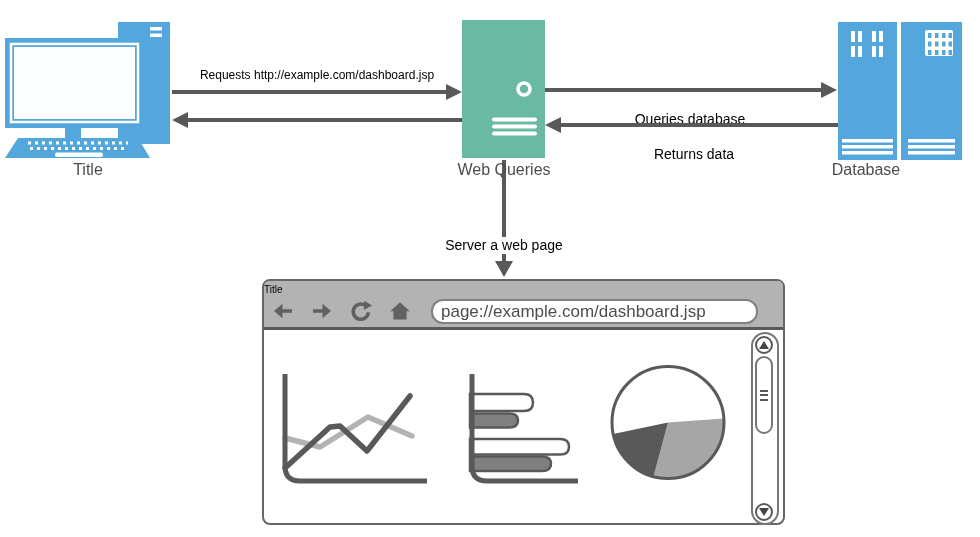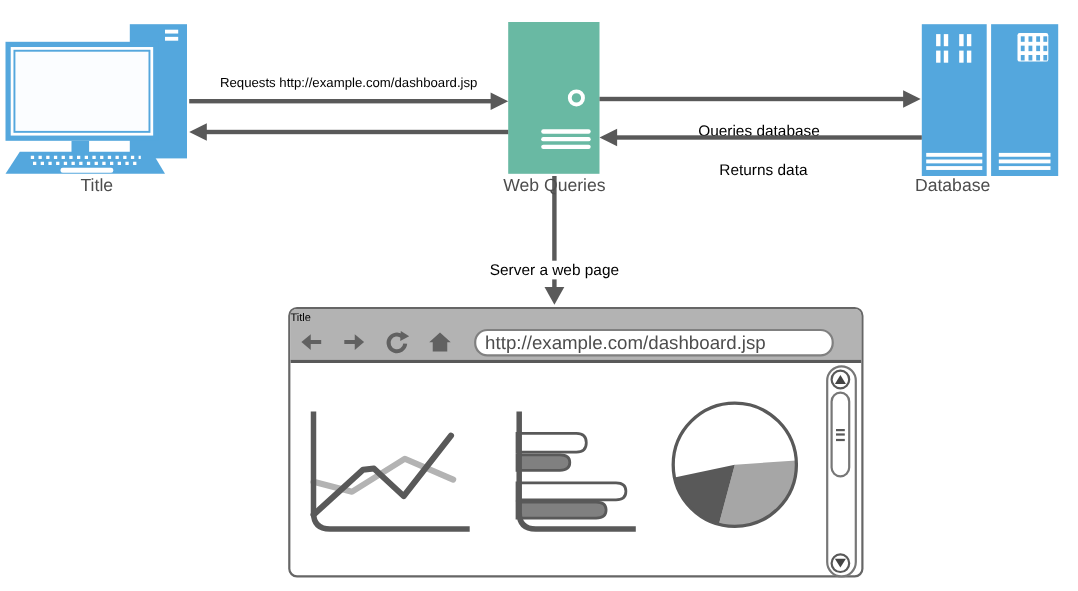--- a/index.html
+++ b/index.html
@@ -170,21 +170,21 @@
           <path d="M3 12 H16" stroke="#616161" stroke-width="3.6" fill="none"></path>
           <path d="M12.5 4.8 L21 12 L12.5 19.2 Z" fill="#616161"></path>
         </svg>
         <svg class="nav-icon" viewBox="0 0 24 24">
           <path d="M16.8 6.9 A7.6 7.6 0 1 0 19.4 13.4" fill="none" stroke="#616161" stroke-width="3.6"></path>
           <path d="M15.4 1.8 L23 6.6 L14.8 10.9 Z" fill="#616161"></path>
         </svg>
         <svg class="nav-icon" viewBox="0 0 24 24">
           <path d="M12 3.2 L21.8 12.2 L18.6 12.2 L18.6 20.6 L5.4 20.6 L5.4 12.2 L2.2 12.2 Z" fill="#616161"></path>
         </svg>
-        <div class="url-bar">http://example.com/dashboard.jsp</div>
+        <div class="url-bar">page://example.com/dashboard.jsp</div>
       </div>
     </div>
 
     <div class="win-content">
 
       <svg class="abs" style="left:11px;top:36px" width="160" height="122" viewBox="0 0 160 122">
         <path d="M10 72 L45 81 L93 51 L137 70" fill="none" stroke="#B3B3B3" stroke-width="5.5" stroke-linecap="round" stroke-linejoin="round"></path>
         <path d="M10 102 L55 61 L65 60 L92 85 L135 30" fill="none" stroke="#595959" stroke-width="5.5" stroke-linecap="round" stroke-linejoin="round"></path>
         <path d="M10 8 V100 Q10 115 25 115 H152" fill="none" stroke="#595959" stroke-width="5"></path>
       </svg>

